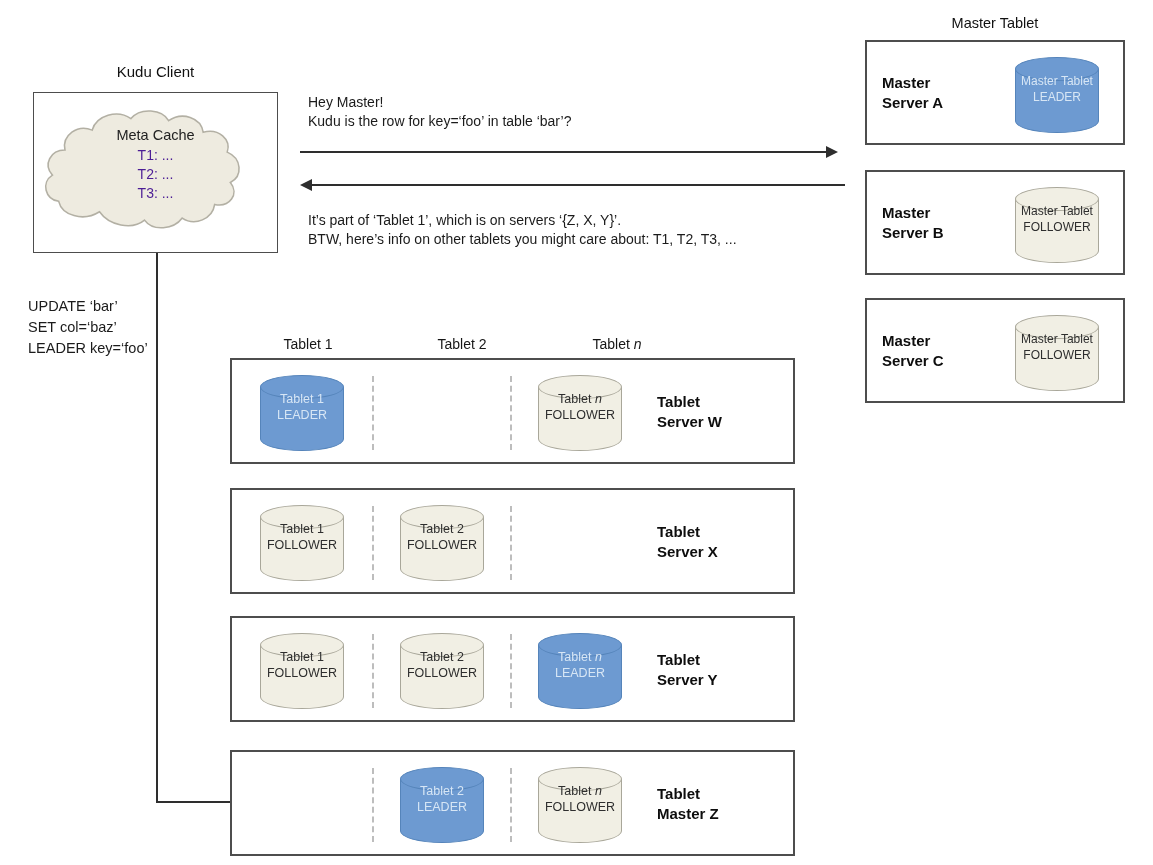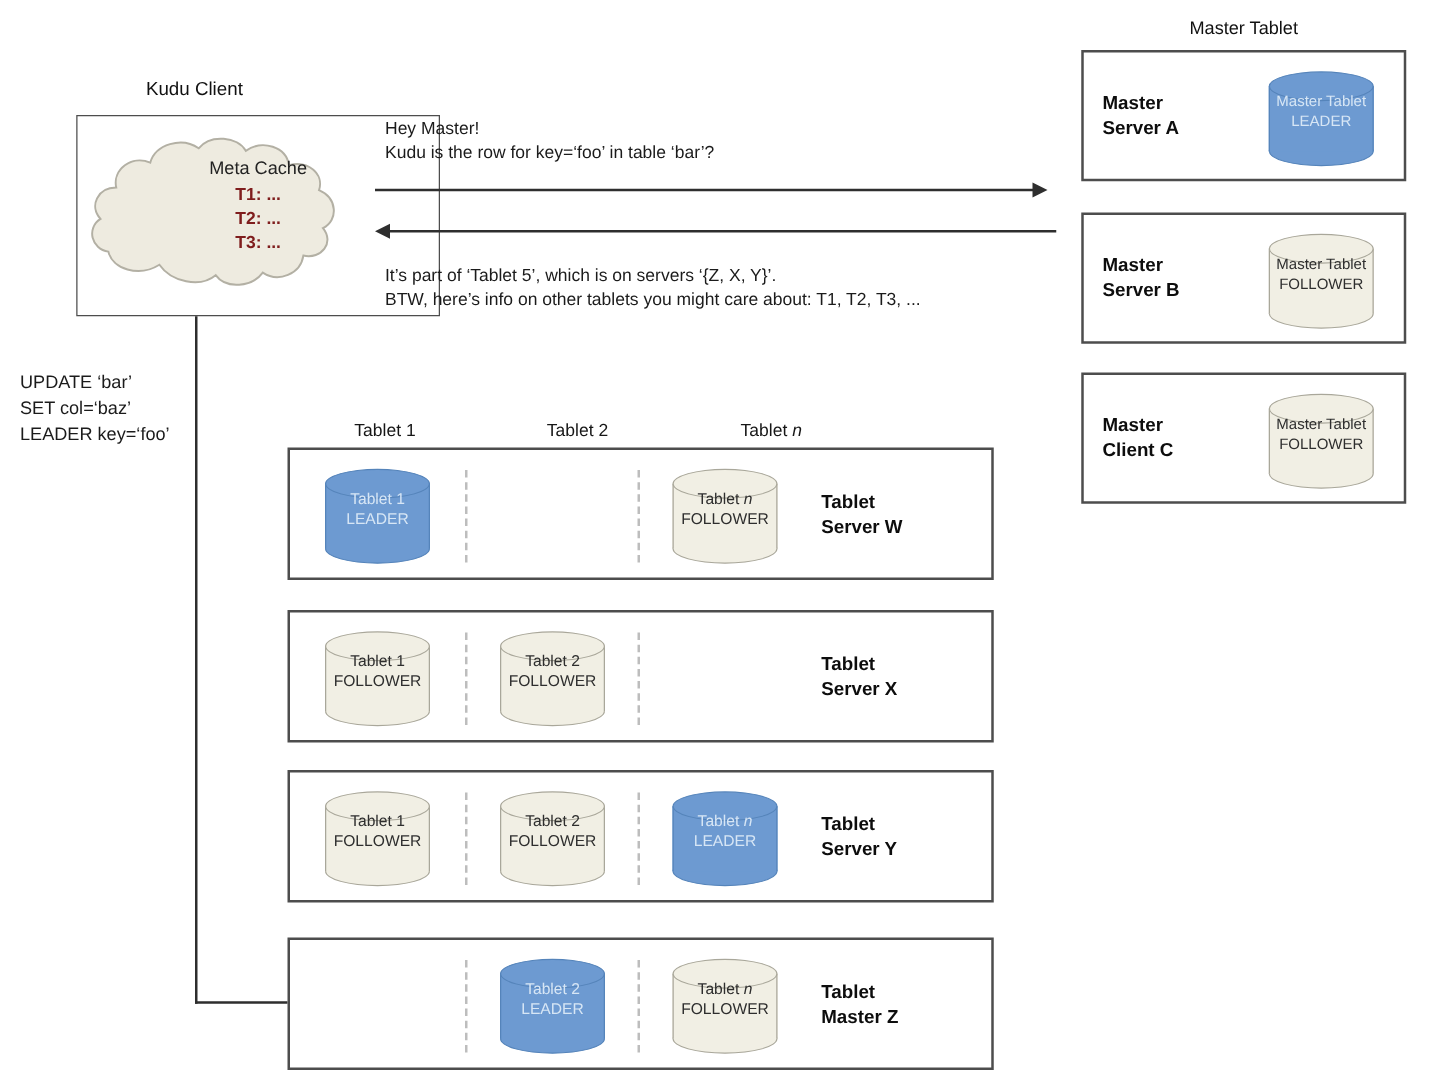--- a/index.html
+++ b/index.html
@@ -29,57 +29,57 @@
   .cyl.leader .ctop{background:var(--leader_fill,#6d9ad1);border:1.5px solid var(--leader_border,#5584ba);}
   .cyl.leader .cbot{background:var(--leader_fill,#6d9ad1);border:1.5px solid var(--leader_border,#5584ba);}
   .cyl.leader .ctext{color:var(--leader_text,#d7e6f5);}
   .cyl.follower .cbody{background:var(--follower_fill,#f1efe4);border-left:1.5px solid var(--follower_border,#a9a79a);border-right:1.5px solid var(--follower_border,#a9a79a);}
   .cyl.follower .ctop{background:var(--follower_fill,#f1efe4);border:1.5px solid var(--follower_border,#a9a79a);}
   .cyl.follower .cbot{background:var(--follower_fill,#f1efe4);border:1.5px solid var(--follower_border,#a9a79a);}
   .cyl.follower .ctext{color:var(--follower_text,#2e2e2e);}
   
   .cloudtext{position:absolute;left:0;right:0;text-align:center;z-index:2;}
   .cloudtext .ct-title{font-size:14.5px;color:#222;margin-bottom:3px;}
-  .cloudtext .ct-line{font-size:14px;line-height:19px;color:#7f1d1d;font-weight:bold;}
+  .cloudtext .ct-line{font-size:14px;line-height:19px;color:#4c1d95;}
 </style>
 </head>
 <body>
 
 <div id="canvas">
 
   <div class="abs title" style="left:33px;top:63px;width:245px;">Kudu Client</div>
-  <div class="box" style="left:33px;top:92px;width:291px;height:161px;border-width:1.5px;margin-left:28px;">
+  <div class="box" style="left:33px;top:92px;width:245px;height:161px;border-width:1.5px;">
     <svg style="position:absolute;left:10px;top:12px;z-index:1;" width="222" height="134" viewBox="0 0 210 128">
       <path d="M52,102 C36,112 16,105 13,92 C0,90 -4,74 7,67 C-2,57 5,43 19,43 C16,29 31,18 45,24 C49,10 69,4 82,13 C91,2 112,4 118,15 C131,6 149,12 151,26 C166,22 178,33 174,45 C188,51 189,68 177,74 C186,85 176,98 162,95 C160,109 143,116 131,108 C123,119 103,121 95,110 C83,120 61,115 52,102 Z" fill="var(--cloud_fill,#EEEBE0)" stroke="var(--cloud_border,#B3B0A4)" stroke-width="1.5"></path>
     </svg>
     <div class="cloudtext" style="top:34px;">
       <div class="ct-title">Meta Cache</div>
       <div class="ct-line">T1: ...</div>
       <div class="ct-line">T2: ...</div>
       <div class="ct-line">T3: ...</div>
     </div>
   </div>
 
-  <div class="abs query" style="left:16px;top:296px;">
+  <div class="abs query" style="left:28px;top:296px;">
     <div>UPDATE ‘bar’</div>
     <div>SET col=‘baz’</div>
     <div>LEADER key=‘foo’</div>
   </div>
 
   <div class="abs msg" style="left:308px;top:93px;">
     <div>Hey Master!</div>
     <div>Kudu is the row for key=‘foo’ in table ‘bar’?</div>
   </div>
   <div class="hline" style="left:300px;top:151px;width:527px;"></div>
   <div class="ar-right" style="left:826px;top:146px;"></div>
 
   <div class="ar-left" style="left:300px;top:179px;"></div>
   <div class="hline" style="left:311px;top:184px;width:534px;"></div>
   <div class="abs msg" style="left:308px;top:211px;">
-    <div>It’s part of ‘Tablet 5’, which is on servers ‘{Z, X, Y}’.</div>
+    <div>It’s part of ‘Tablet 1’, which is on servers ‘{Z, X, Y}’.</div>
     <div>BTW, here’s info on other tablets you might care about: T1, T2, T3, ...</div>
   </div>
 
   <div class="vline" style="left:156px;top:253px;height:550px;"></div>
   <div class="hline" style="left:156px;top:801px;width:236px;"></div>
   <div class="ar-right" style="left:390px;top:796px;"></div>
 
   <div class="abs title" style="left:865px;top:15px;width:260px;font-size:14.5px;">Master Tablet</div>
 
   <div class="box" style="left:865px;top:40px;width:260px;height:105px;">
@@ -110,21 +110,21 @@
       <div class="ctext">
           <div>Master Tablet</div>
           <div>FOLLOWER</div>
         </div>
     </div>
   </div>
 
   <div class="box" style="left:865px;top:298px;width:260px;height:105px;">
     <div class="bold2 abs" style="left:15px;top:31px;width:115px;">
       <div>Master</div>
-      <div>Client C</div>
+      <div>Server C</div>
     </div>
     <div class="cyl follower" style="left:148px;top:27px;">
       <div class="cbot"></div>
         <div class="cbody"></div>
         <div class="ctop"></div>
       <div class="ctext">
           <div>Master Tablet</div>
           <div>FOLLOWER</div>
         </div>
     </div>

